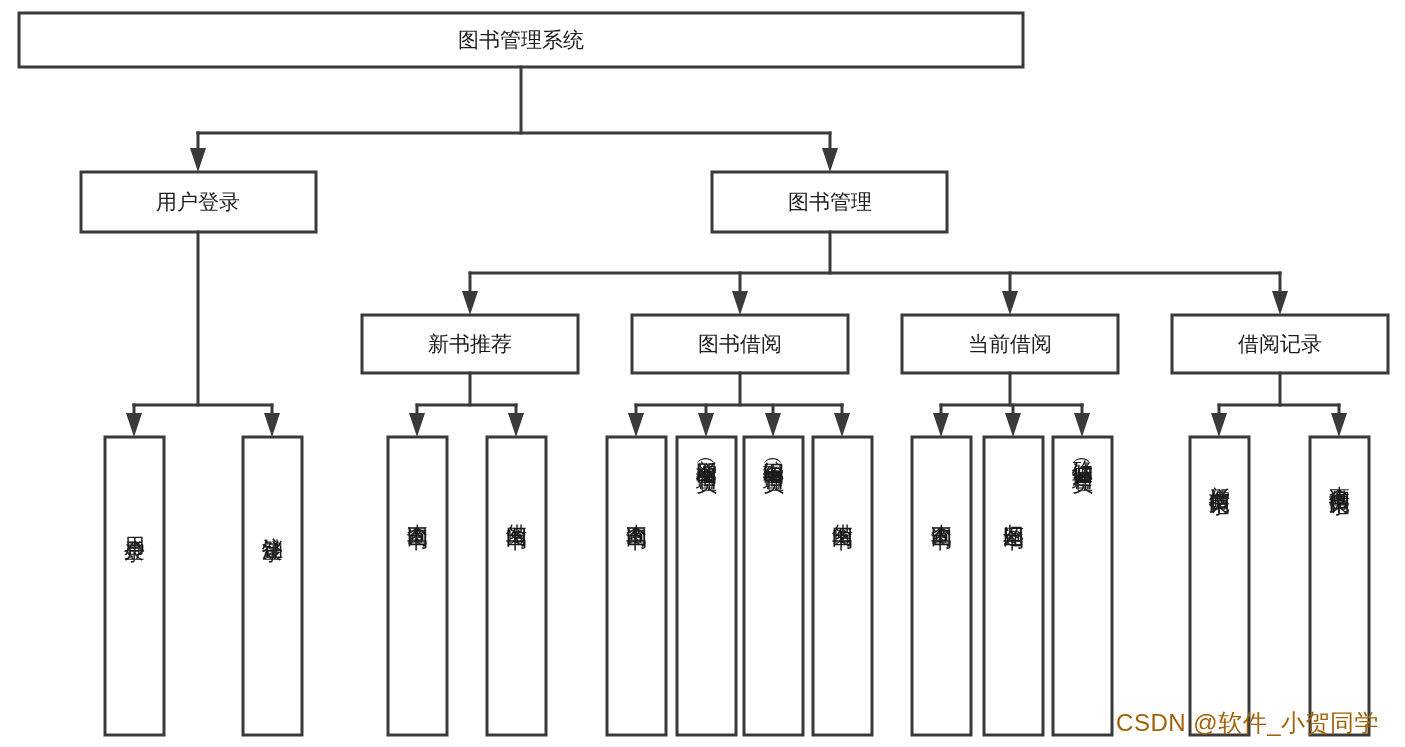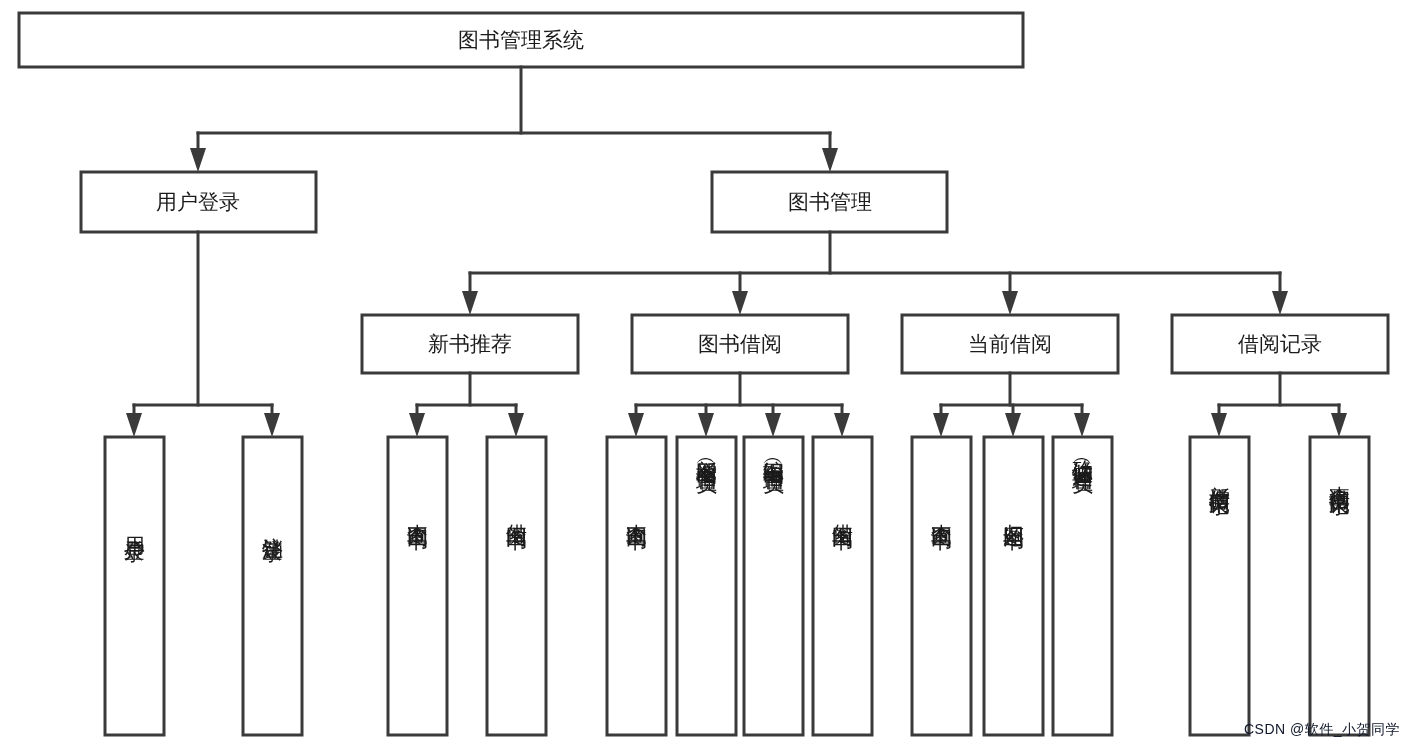--- a/index.html
+++ b/index.html
@@ -60,25 +60,25 @@
     text-orientation: upright;
     font-family: "Liberation Sans", "DejaVu Sans", sans-serif;
     font-size: 21px;
     line-height: 1.05;
     color: #1b1b1b;
     letter-spacing: 2px;
     white-space: nowrap;
   }
   .watermark {
     position: absolute;
-    right: 5px;
+    right: 26px;
     bottom: 8px;
     font-family: "Liberation Sans", "DejaVu Sans", sans-serif;
-    font-size: 14px;
-    color: #0f172a;
+    font-size: 24px;
+    color: #a16207;
     letter-spacing: 0.5px;
     white-space: nowrap;
   }
 </style>
 </head>
 <body>
 
 <div id="diagram-root">
 
   <svg class="flow" viewBox="0 0 1405 747">

